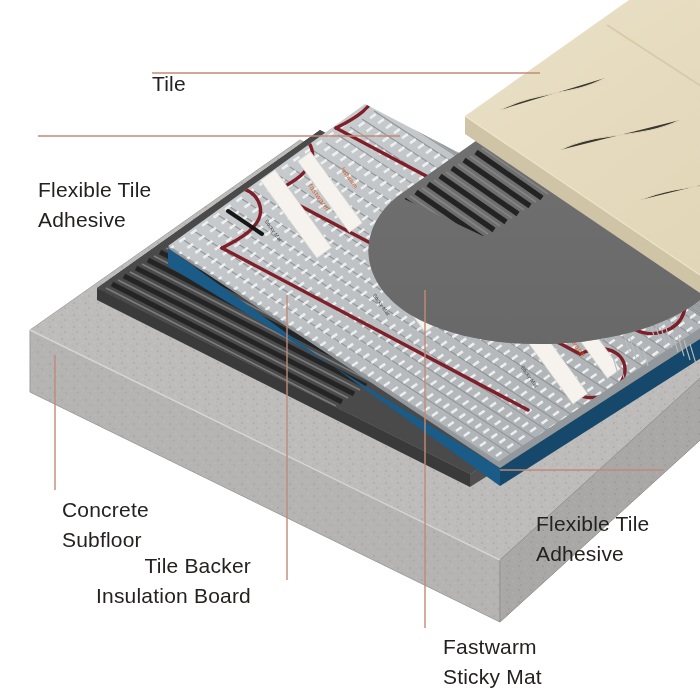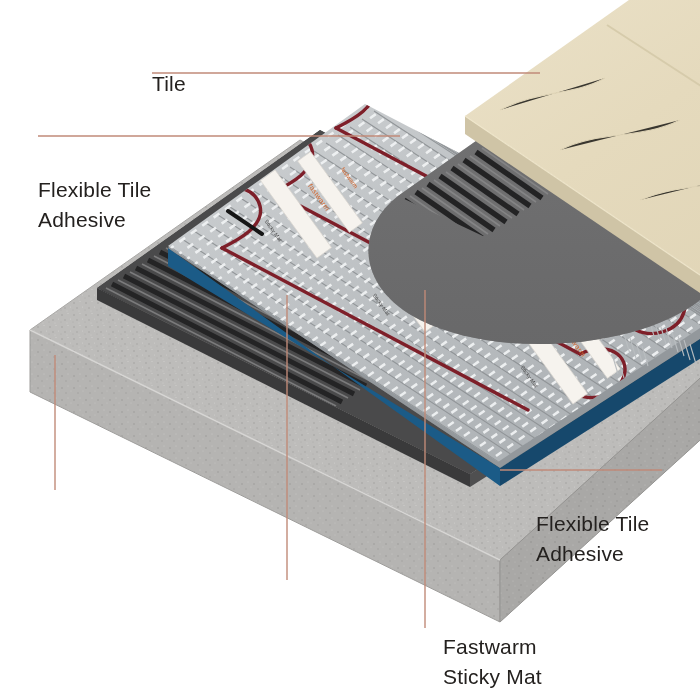--- a/index.html
+++ b/index.html
@@ -535,21 +535,25 @@
       <line x1="500" y1="470" x2="662" y2="470"></line>
       <line x1="425" y1="290" x2="425" y2="628"></line>
     </g>
   </svg>
 
   <div class="callout align-left" id="callout-tile">Tile</div>
 
   <div class="callout align-left" id="callout-adhesive-left">Flexible Tile
 Adhesive</div>
 
-
+  <div class="callout align-left" id="callout-concrete">Concrete
+Subfloor</div>
+
+  <div class="callout align-right" id="callout-backer">Tile Backer
+Insulation Board</div>
 
   <div class="callout align-left" id="callout-adhesive-right">Flexible Tile
 Adhesive</div>
 
   <div class="callout align-left" id="callout-stickymat">Fastwarm
 Sticky Mat</div>
 
 </div>
 
 </body></html>

